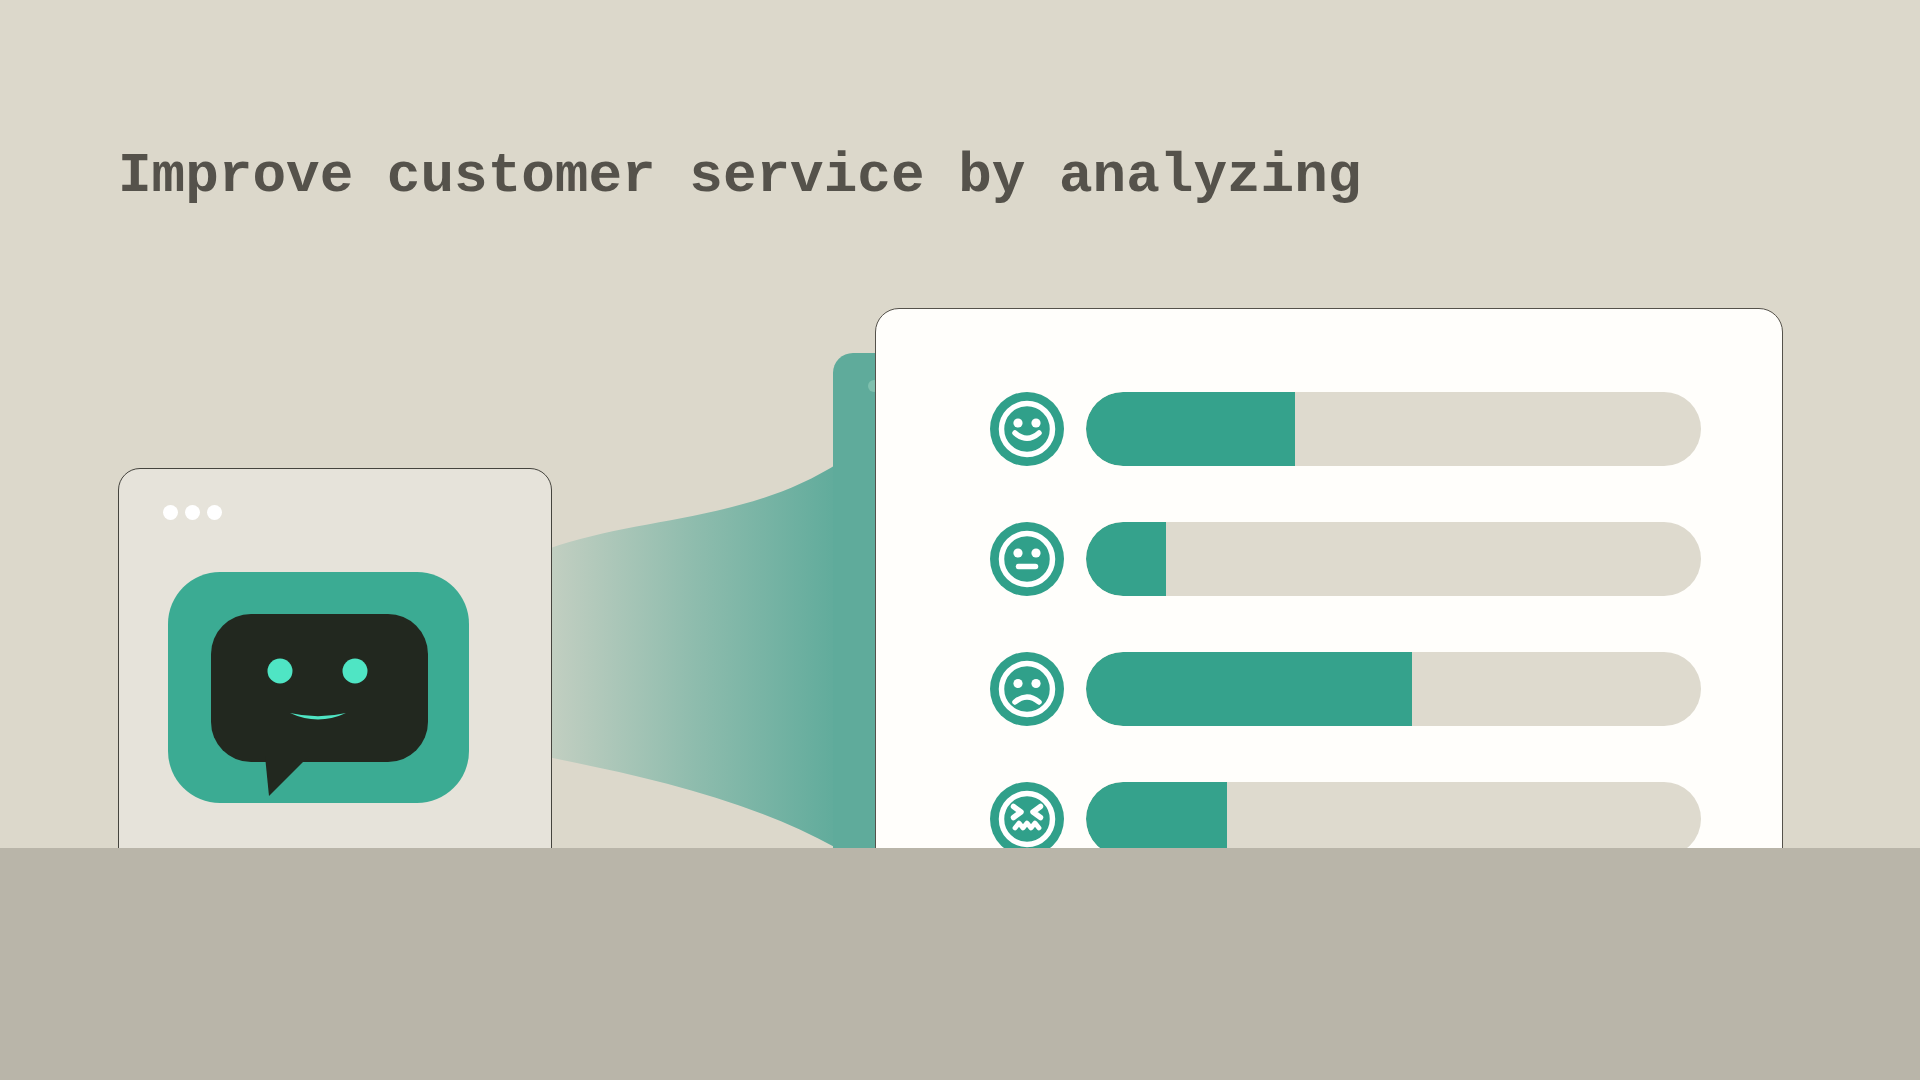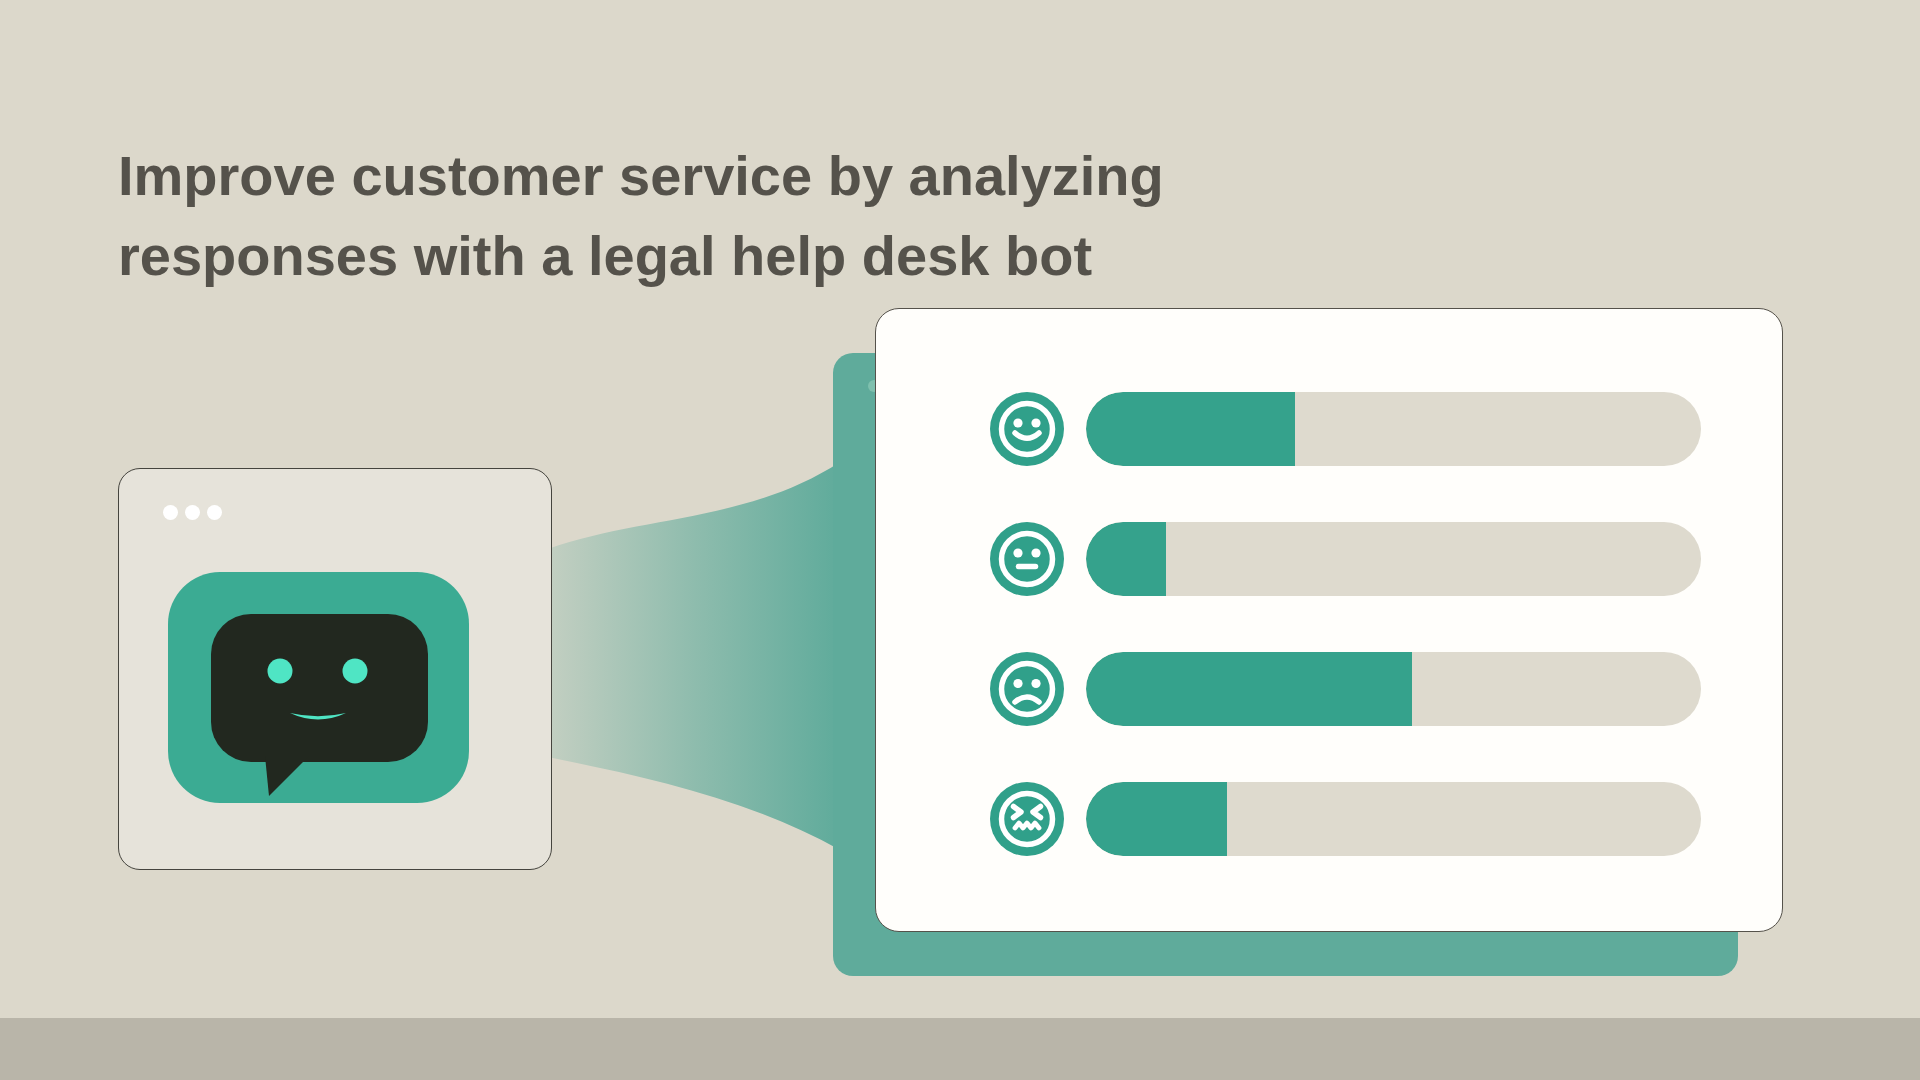--- a/index.html
+++ b/index.html
@@ -1,19 +1,19 @@
 <!DOCTYPE html>
 <html style="--page-bg: #dcd8cb; --heading-text: #55524b; --card-bg: #e6e3da; --card-border: #45443e; --window-dot: #ffffff; --bot-square: #3bab93; --bot-bubble: #22281f; --bot-accent: #4fe5c4; --beam-teal: #5fab9b; --panel-dot: #7fc0ae; --white-card-bg: #fffefb; --white-card-border: #55524b; --emoji-circle: #30a08a; --bar-fill: #35a28c; --bar-track: #dedace;"><head>
 <meta charset="utf-8">
 <style>
   html,body{margin:0;padding:0;background:#b9b5a9;}
   .stage{
-    position:relative;width:1920px;height:1018px;overflow:hidden;
+    position:relative;width:1920px;height:848px;overflow:hidden;
     background:var(--page-bg,#dcd8cb);
-    font-family:Liberation Sans, sans-serif;
+    font-family:Liberation Mono, monospace;
   }
   
   .heading{
     position:absolute;left:118px;top:98px;z-index:5;
     font-size:56px;line-height:80px;font-weight:bold;
     color:var(--heading-text,#55524b);letter-spacing:0;
   }
   .heading span{display:block;}
   
   .beam{position:absolute;left:0;top:0;width:1920px;height:1080px;z-index:1;pointer-events:none;}
@@ -55,21 +55,20 @@
   .bubble-dark{fill:var(--bot-bubble,#22281f);}
   .bubble-mint{fill:var(--bot-accent,#4fe5c4);}
 </style>
 </head>
 <body>
 
 <div class="stage">
 
   <h1 class="heading">
     <span>Improve customer service by analyzing</span>
-    <span>responses with a legal help desk bot</span>
   </h1>
 
   <svg class="beam" viewBox="0 0 1920 1080" aria-hidden="true">
     <defs>
       <linearGradient id="beamGrad" gradientUnits="userSpaceOnUse" x1="548" y1="650" x2="840" y2="650">
         <stop offset="0" stop-opacity="0.20"></stop>
         <stop offset="0.5" stop-opacity="0.62"></stop>
         <stop offset="1" stop-opacity="1"></stop>
       </linearGradient>
     </defs>

